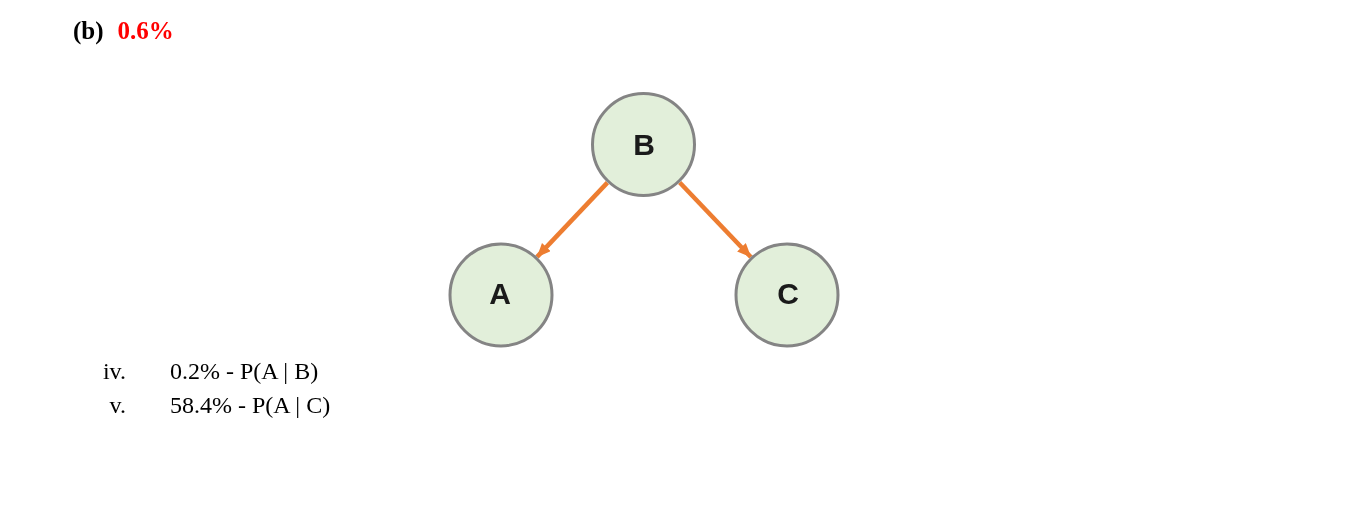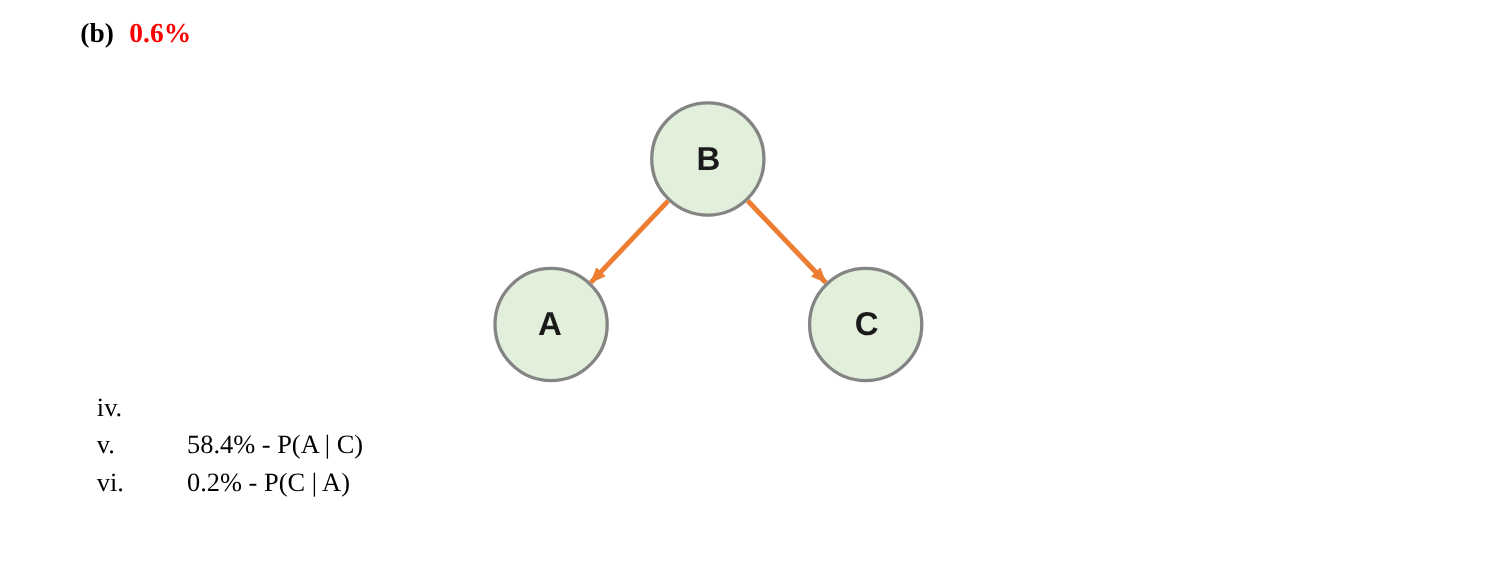--- a/index.html
+++ b/index.html
@@ -54,20 +54,21 @@
     line-height: 34px;
     color: #000000;
   }
   .answer-row {
     display: flex;
     white-space: pre;
   }
   .answer-numeral {
     display: inline-block;
     width: 38px;
+    text-align: right;
   }
   .answer-text {
     margin-left: 44px;
   }
 </style>
 </head>
 <body>
 
 <div class="page">
 
@@ -97,24 +98,21 @@
 
     <g>
       <circle cx="787" cy="295" r="51" stroke-width="3" fill="#e2efda" stroke="#848484"></circle>
       <text class="node-label" x="788" y="294" dy="0.34em" text-anchor="middle">C</text>
     </g>
   </svg>
 
   <div class="answers">
     <div class="answer-row">
       <span class="answer-numeral">iv.</span>
+      <span class="answer-text">0.2% - P(A | B)</span>
     </div>
     <div class="answer-row">
       <span class="answer-numeral">v.</span>
       <span class="answer-text">58.4% - P(A | C)</span>
-    </div>
-    <div class="answer-row">
-      <span class="answer-numeral">vi.</span>
-      <span class="answer-text">0.2% - P(C | A)</span>
     </div>
   </div>
 
 </div>
 
 </body></html>

